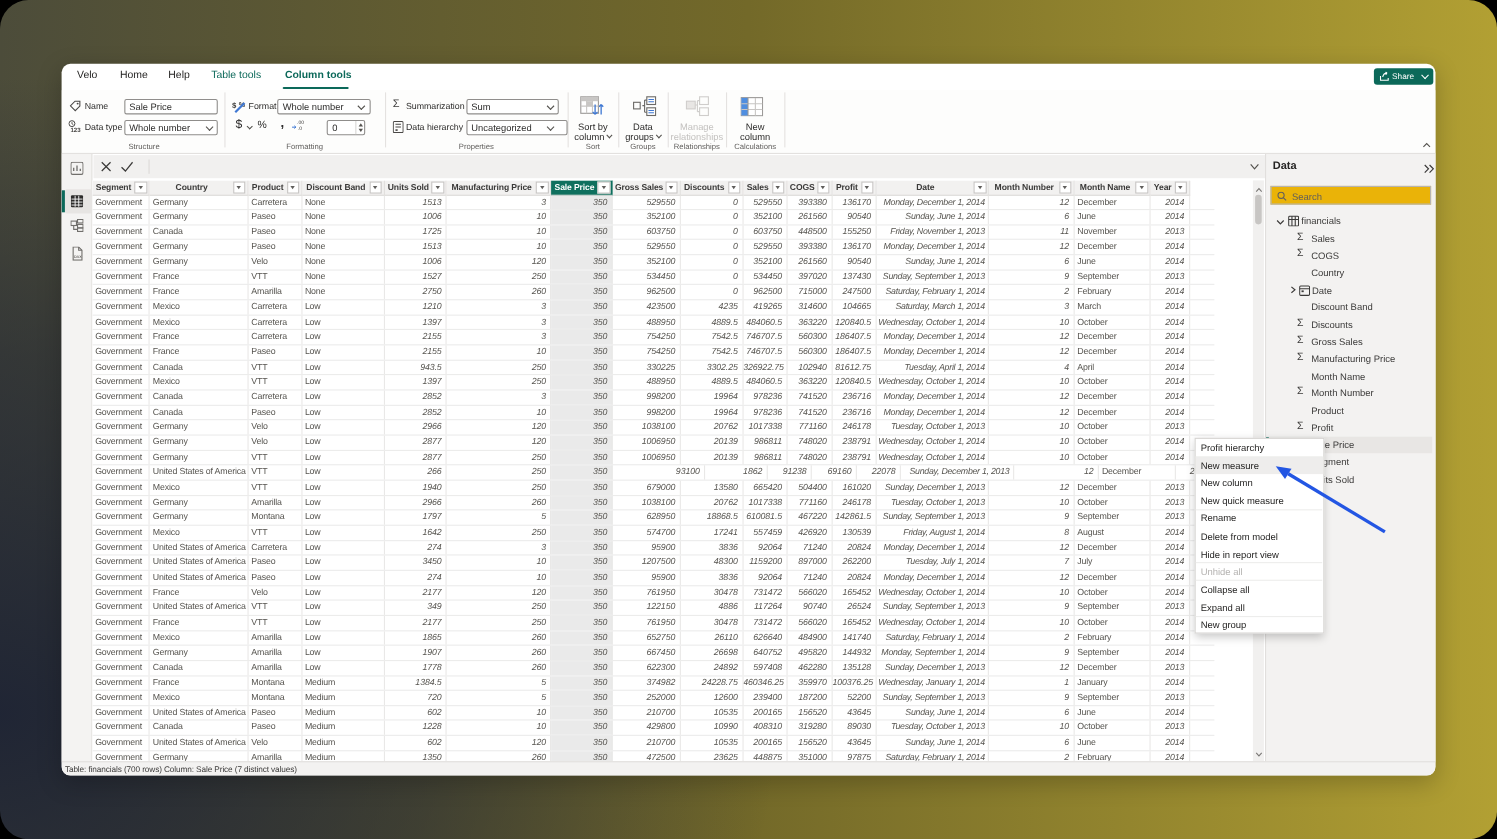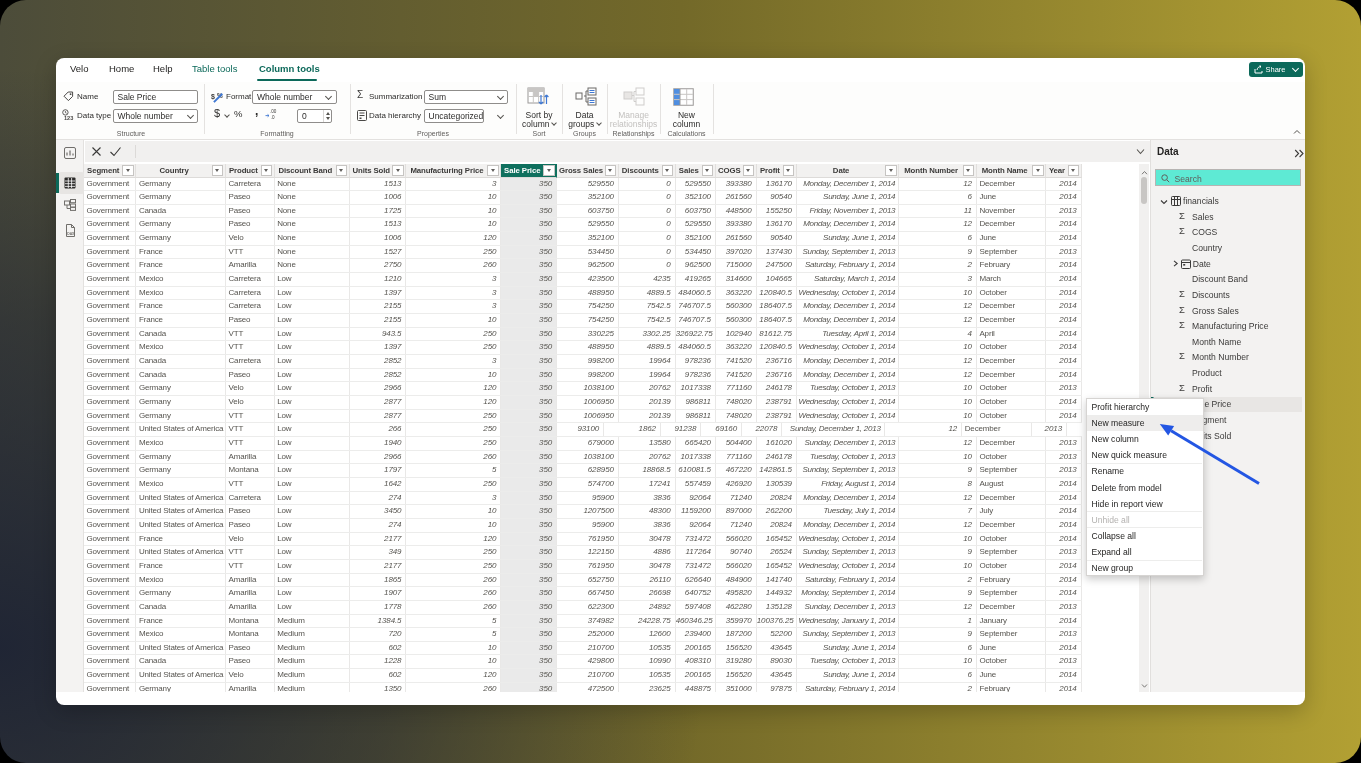--- a/index.html
+++ b/index.html
@@ -177,21 +177,21 @@
     <div class="rbox" style="left:367.5px;top:7.5px;width:84px">
         <span>Sum</span>
         <div class="chev" style="left:73px;top:3.5px"></div>
       </div>
     <svg style="left:300.5px;top:27.5px" width="10" height="11" viewBox="0 0 10 11">
       <rect x="0.5" y="0.5" width="9" height="10" rx="1" fill="none" stroke="#4a4846"></rect>
       <path d="M2.5 3 H7.5 M2.5 5.5 H7.5" stroke="#4a4846"></path>
       <rect x="2.5" y="7.5" width="2" height="1.5" fill="#4a4846"></rect>
     </svg>
     <span class="rlab" style="left:313px;top:28px">Data hierarchy</span>
-    <div class="rbox" style="left:367.5px;top:26.5px;width:60px">
+    <div class="rbox" style="left:367.5px;top:26.5px;width:92px">
         <span>Uncategorized</span>
         <div class="chev" style="left:73px;top:3.5px"></div>
       </div>
     <div class="glabel" style="left:332px;width:90px">Properties</div>
 
     <svg style="left:471px;top:5px" width="24" height="20" viewBox="0 0 24 20">
       <rect x="1" y="1" width="16" height="15" fill="#fff" stroke="#9a9896"></rect>
       <rect x="1" y="1" width="16" height="4" fill="#c8c6c4"></rect>
       <path d="M1 9.5 H17 M6.3 1 V16 M11.6 1 V16" stroke="#c8c6c4" fill="none"></path>
       <rect x="6.3" y="5" width="5.3" height="4.5" fill="#c8c6c4"></rect>
@@ -701,21 +701,21 @@
             <div class="c n" style="width:35.4px">2014</div>
           </div>
           <div class="tr">
             <div class="c t" style="width:52.4px">Government</div>
             <div class="c t" style="width:89.6px">United States of America</div>
             <div class="c t" style="width:48.7px">VTT</div>
             <div class="c t" style="width:75.3px">Low</div>
             <div class="c n" style="width:56.5px">266</div>
             <div class="c n" style="width:94.9px">250</div>
             <div class="c n sp" style="width:55.8px">350</div>
-            <div class="c n" style="width:47px">93100</div>
+            <div class="c n" style="width:84px">93100</div>
             <div class="c n" style="width:56.8px">1862</div>
             <div class="c n" style="width:40.3px">91238</div>
             <div class="c n" style="width:40.8px">69160</div>
             <div class="c n" style="width:40.2px">22078</div>
             <div class="c n dt" style="width:102.4px">Sunday, December 1, 2013</div>
             <div class="c n" style="width:77.6px">12</div>
             <div class="c t" style="width:69.4px">December</div>
             <div class="c n" style="width:35.4px">2013</div>
           </div>
           <div class="tr">
@@ -1069,21 +1069,21 @@
       <div class="thumb"></div>
       <svg style="left:2px;top:519px" width="7" height="6" viewBox="0 0 7 6">
           <path d="M1 1.5 L3.5 4.2 L6 1.5" fill="none" stroke="#7a7876" stroke-width="1"></path>
         </svg>
     </div>
     <div id="panel">
       <span style="left:6px;top:6px;font-size:10px;font-weight:bold;color:#252423">Data</span>
       <svg style="left:143px;top:8.5px" width="11" height="9" viewBox="0 0 11 9">
         <path d="M1.2 1 L4.6 4.5 L1.2 8 M5.6 1 L9 4.5 L5.6 8" fill="none" stroke="#3b3a39" stroke-width="1.1"></path>
       </svg>
-      <div style="left:3.5px;top:29px;width:146px;height:17px;background:#5eead4;border:1px solid #b6b4b2">
+      <div style="left:3.5px;top:29px;width:146px;height:17px;background:#eab308;border:1px solid #b6b4b2">
         <svg class="ab" style="left:5px;top:4px" width="9" height="9" viewBox="0 0 9 9">
           <circle cx="3.6" cy="3.6" r="2.8" fill="none" stroke="#605e5c"></circle>
           <path d="M5.8 5.8 L8.2 8.2" stroke="#605e5c"></path>
         </svg>
         <span class="ab" style="left:19px;top:3.5px;font-size:8.6px;color:#605e5c">Search</span>
       </div>
       <div class="trw" style="top:53.1px">
           <svg class="ab" style="left:9px;top:4.5px" width="8" height="8" viewBox="0 0 8 8">
             <path d="M1 2.5 L4 5.5 L7 2.5" fill="none" stroke="#3b3a39" stroke-width="1.1"></path>
           </svg>
@@ -1169,18 +1169,21 @@
         <div class="mi" style="top:144.9px">Expand all</div>
         <div class="mi" style="top:161.0px">New group</div>
         <div class="msep" style="top:15.6px"></div>
         <div class="msep" style="top:63.9px"></div>
         <div class="msep" style="top:112.2px"></div>
         <div class="msep" style="top:128.3px"></div>
         <div class="msep" style="top:160.5px"></div>
       </div>
   </div>
 
+  <div id="status">
+      <span>Table: financials (700 rows) Column: Sale Price (7 distinct values)</span>
+    </div>
 </div>
 
 <svg id="arrow" viewBox="0 0 1361 763">
   <path d="M1171.1 430.7 L1259 483.5" stroke="#2356e3" stroke-width="3" fill="none"></path>
   <polygon points="1159.8,423.9 1168.2,435.4 1174.1,426.1" fill="#2356e3"></polygon>
 </svg>
 
 </body></html>

